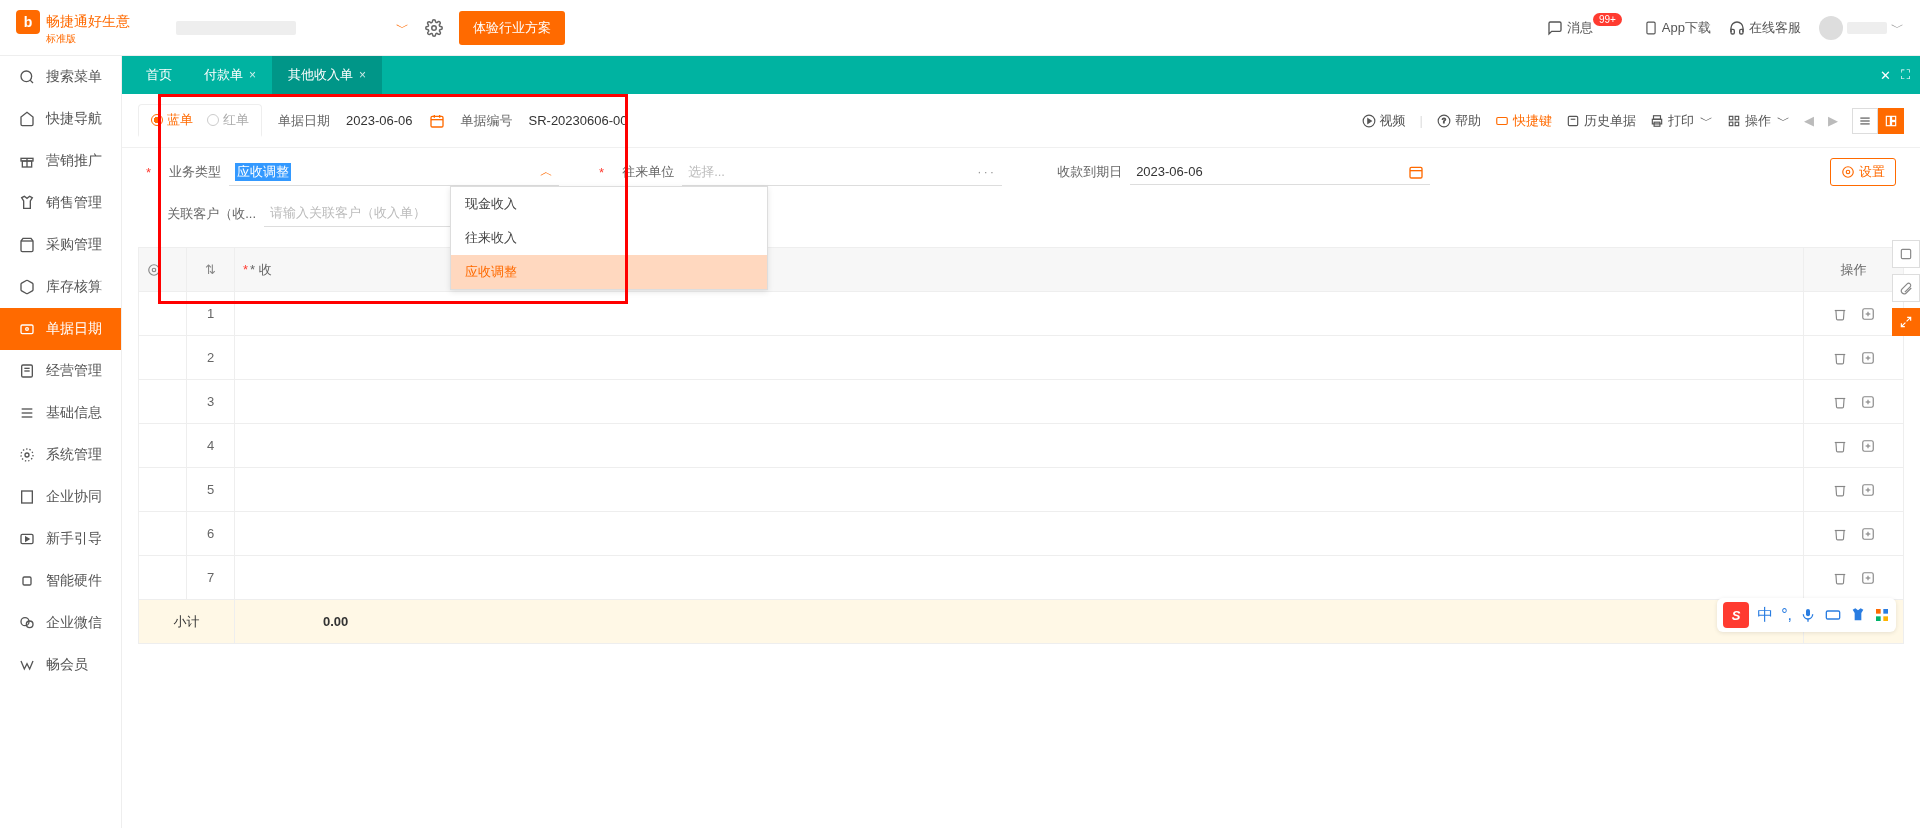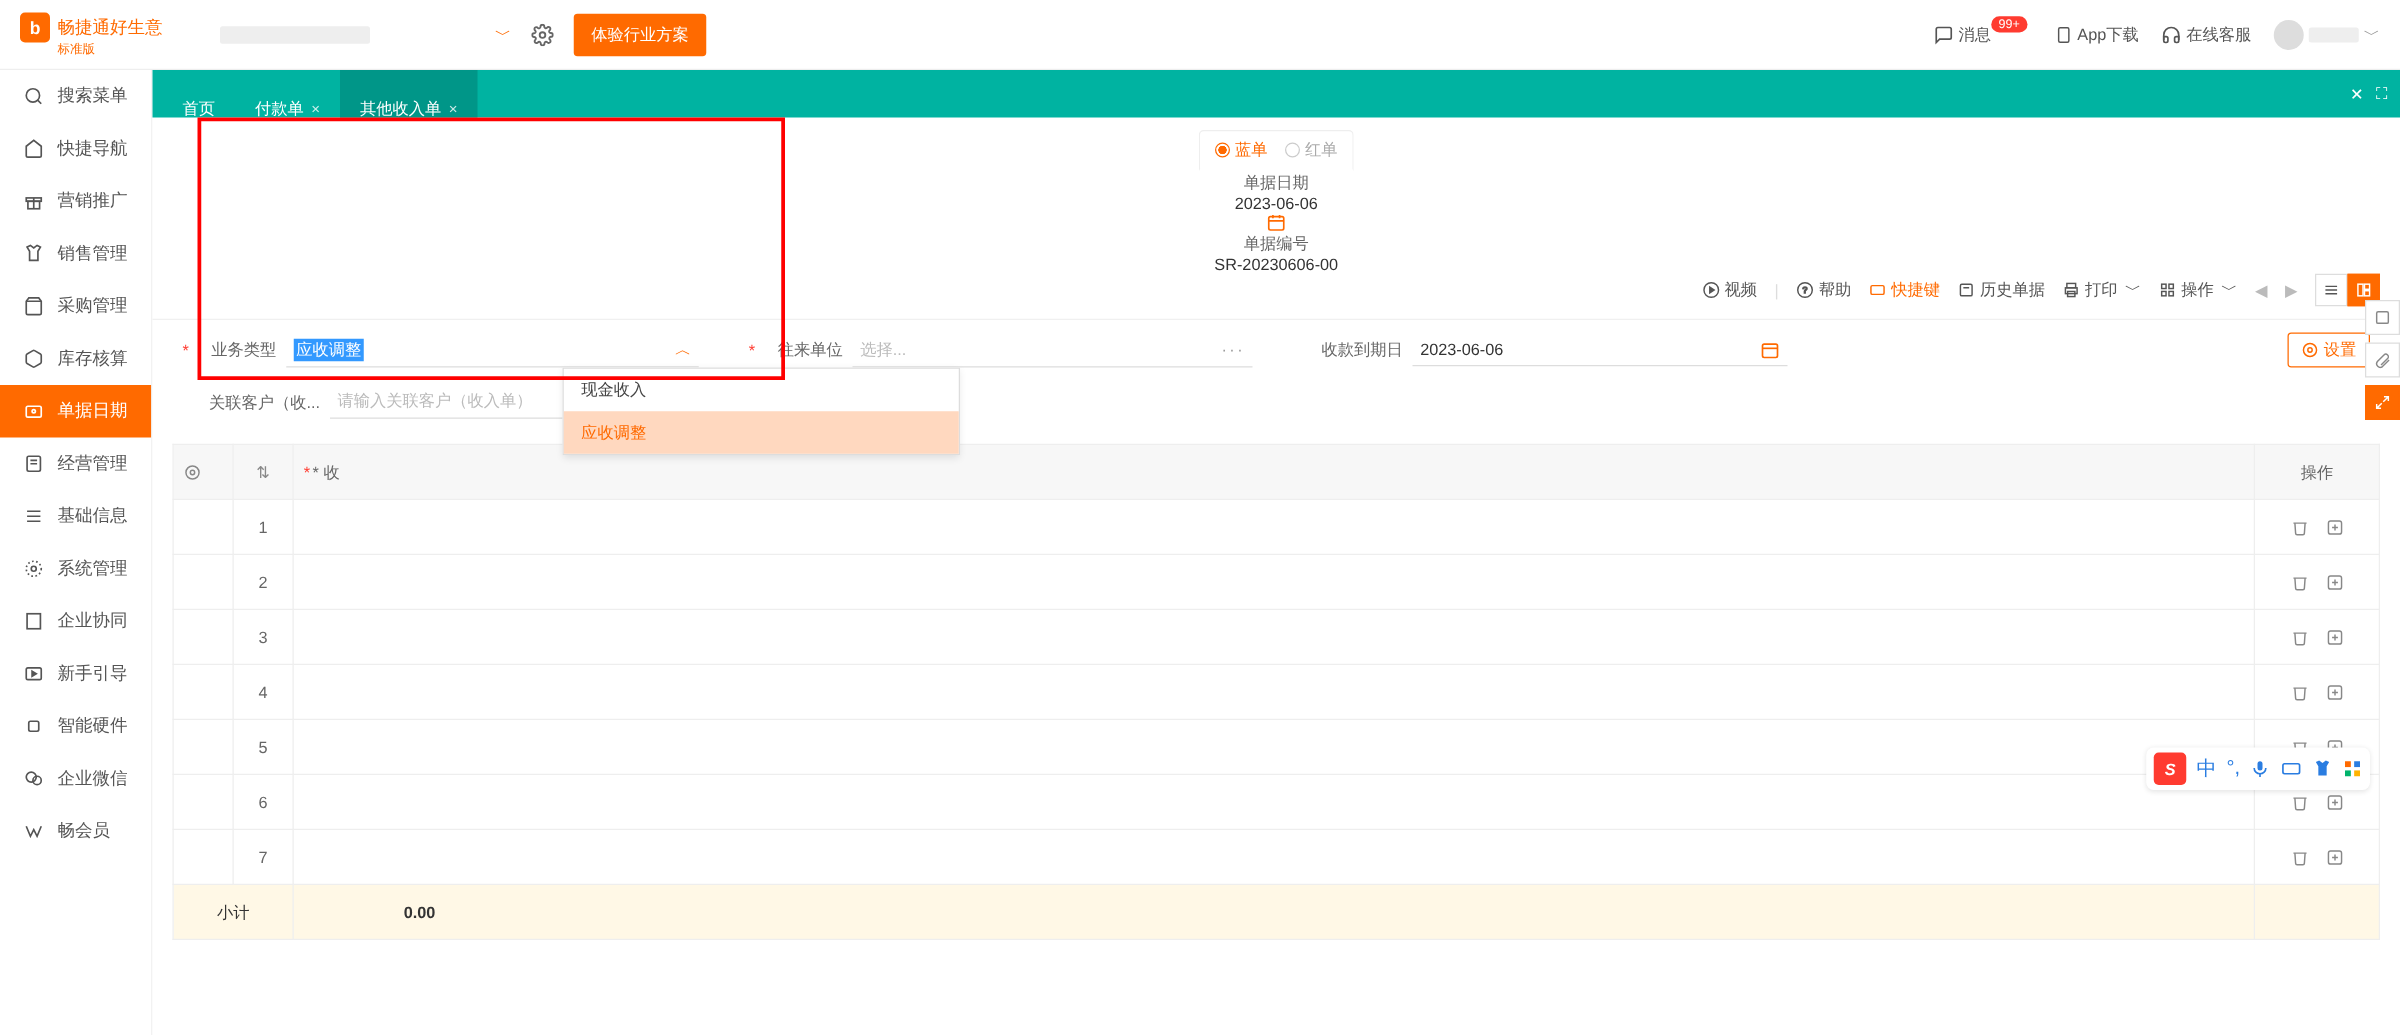--- a/index.html
+++ b/index.html
@@ -22,28 +22,28 @@
 
 .layout { display: flex; height: calc(100vh - 56px); }
 .sidebar { width: 122px; border-right: 1px solid #eee; overflow-y: auto; }
 .side-item { display: flex; align-items: center; gap: 10px; padding: 12px 18px; color: #555; cursor: pointer; font-size: 14px; }
 .side-item.active { background: #ff6a00; color: #fff; }
 .side-icon { width: 18px; height: 18px; display: inline-flex; align-items: center; justify-content: center; }
 
 
 .main { flex: 1; display: flex; flex-direction: column; background: #fff; position: relative; }
 .tabs { background: #00b3a1; height: 38px; display: flex; align-items: center; padding-left: 8px; }
-.tab { padding: 12px 16px; height: 38px; line-height: 38px; color: #fff; cursor: pointer; display: flex; align-items: flex-start; gap: 6px; }
+.tab { padding: 0 16px; height: 38px; line-height: 38px; color: #fff; cursor: pointer; display: flex; align-items: flex-start; gap: 6px; }
 .tab.active { background: #009688; }
 .tab-close { font-size: 12px; opacity: .8; }
 .tabs-right { margin-left: auto; display: flex; align-items: center; padding-right: 10px; gap: 10px; color: #fff; }
 .tabs-right .tr-btn { cursor: pointer; }
 
 
-.toolbar { display: flex; align-items: center; padding: 10px 16px; border-bottom: 1px solid #f0f0f0; flex-direction: column; }
+.toolbar { display: flex; align-items: center; padding: 10px 16px; gap: 16px; border-bottom: 1px solid #f0f0f0; }
 .radio-group { display: flex; align-items: center; gap: 14px; background: #fff; border: 1px solid #eee; border-radius: 4px 4px 0 0; padding: 6px 12px; border-bottom: 2px solid #fff; }
 .radio { display: flex; align-items: center; gap: 4px; cursor: pointer; }
 .radio .dot { width: 12px; height: 12px; border-radius: 50%; border: 1px solid #ccc; display: inline-block; }
 .radio.blue .dot { border-color: #ff6a00; background: radial-gradient(circle, #ff6a00 45%, #fff 50%); }
 .radio.blue span { color: #ff6a00; }
 .radio.red span { color: #aaa; }
 .tb-label { color: #666; }
 .tb-value { color: #333; }
 .cal-icon { color: #ff6a00; }
 .toolbar-right { margin-left: auto; display: flex; align-items: center; gap: 14px; color: #555; }
@@ -453,20 +453,21 @@
           <span class="f-label" style="min-width:110px">关联客户（收...</span>
           <div class="f-input">
             <span class="placeholder">请输入关联客户（收入单）</span>
             <span class="dots">···</span>
           </div>
         </div>
       </div>
 
       <div class="dropdown">
         <div class="dd-item"><span>现金收入</span></div>
+        <div class="dd-item"><span>往来收入</span></div>
         <div class="dd-item highlight"><span>应收调整</span></div>
       </div>
     </div>
 
     <div class="table-wrap">
       <table>
         <thead>
           <tr>
             <th class="th-narrow">
                 <svg width="14" height="14" viewBox="0 0 24 24" fill="none" stroke="#888" stroke-width="2">

